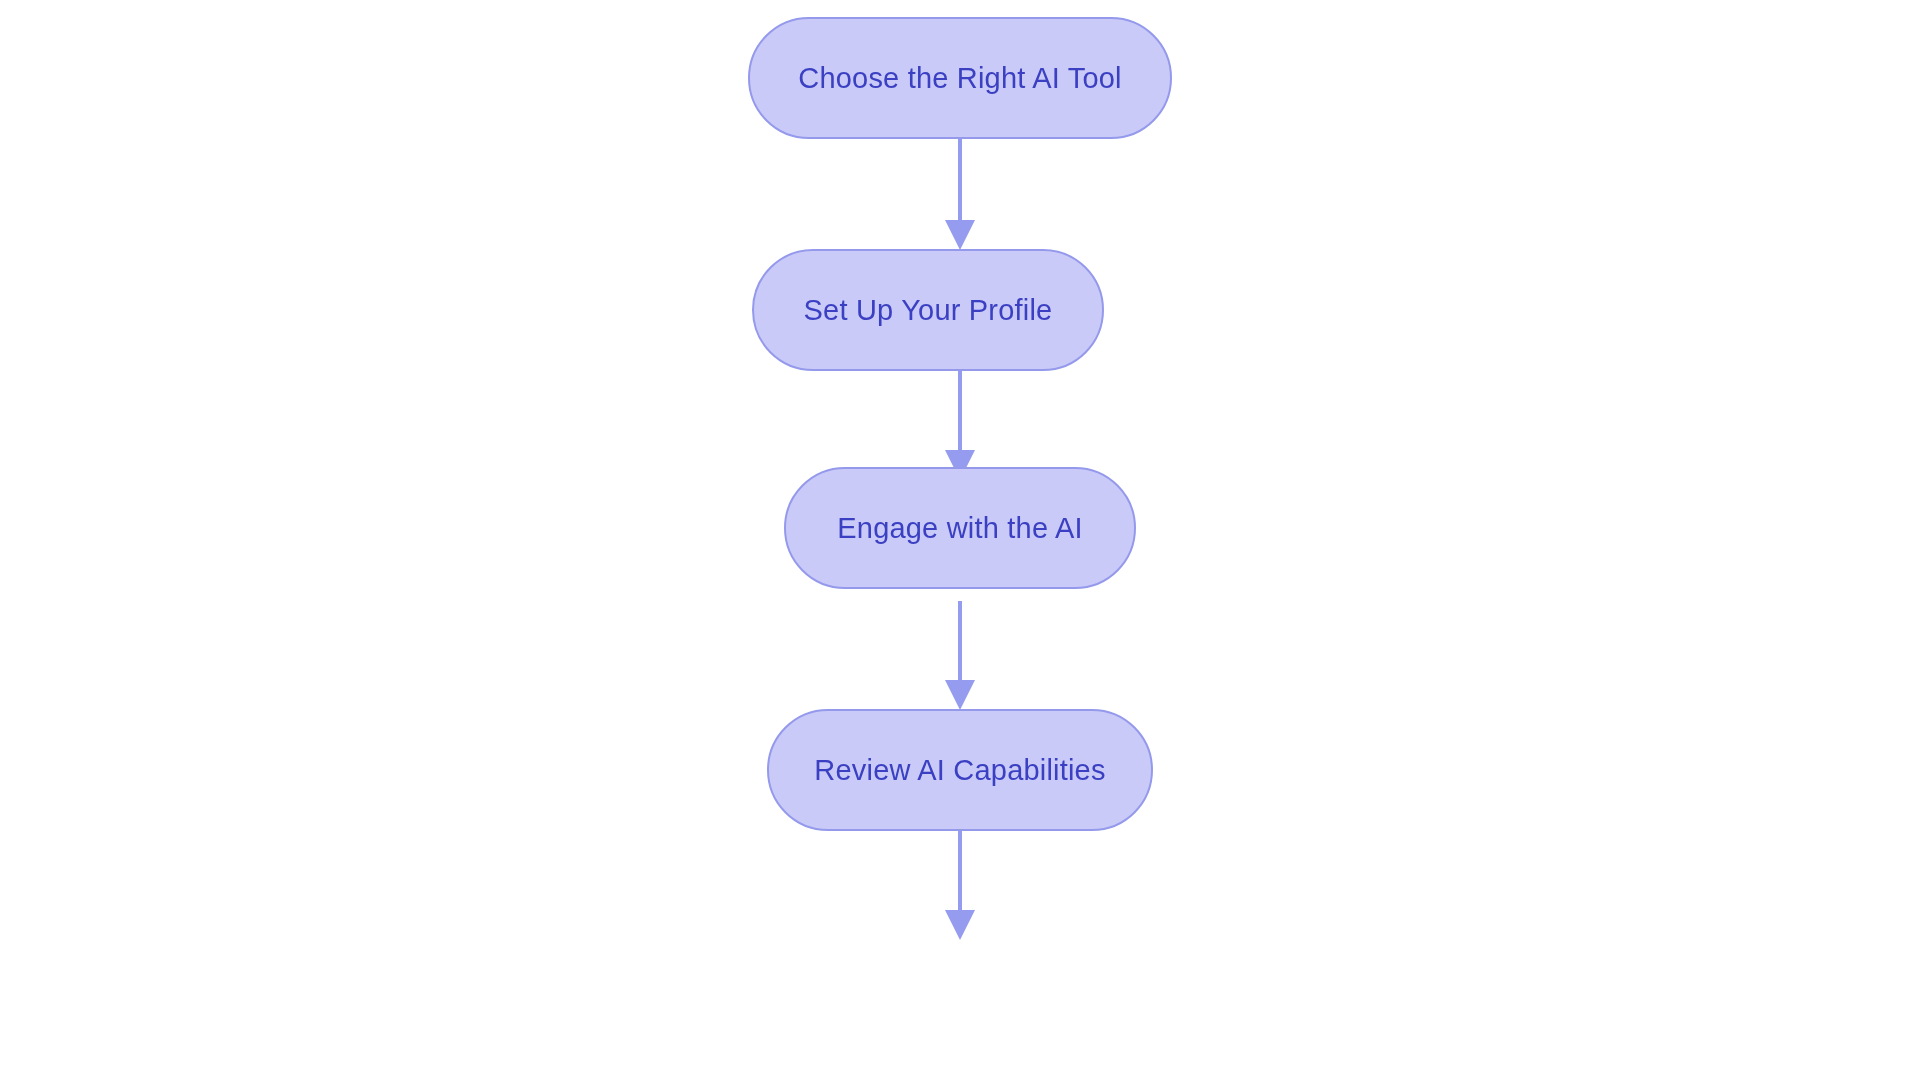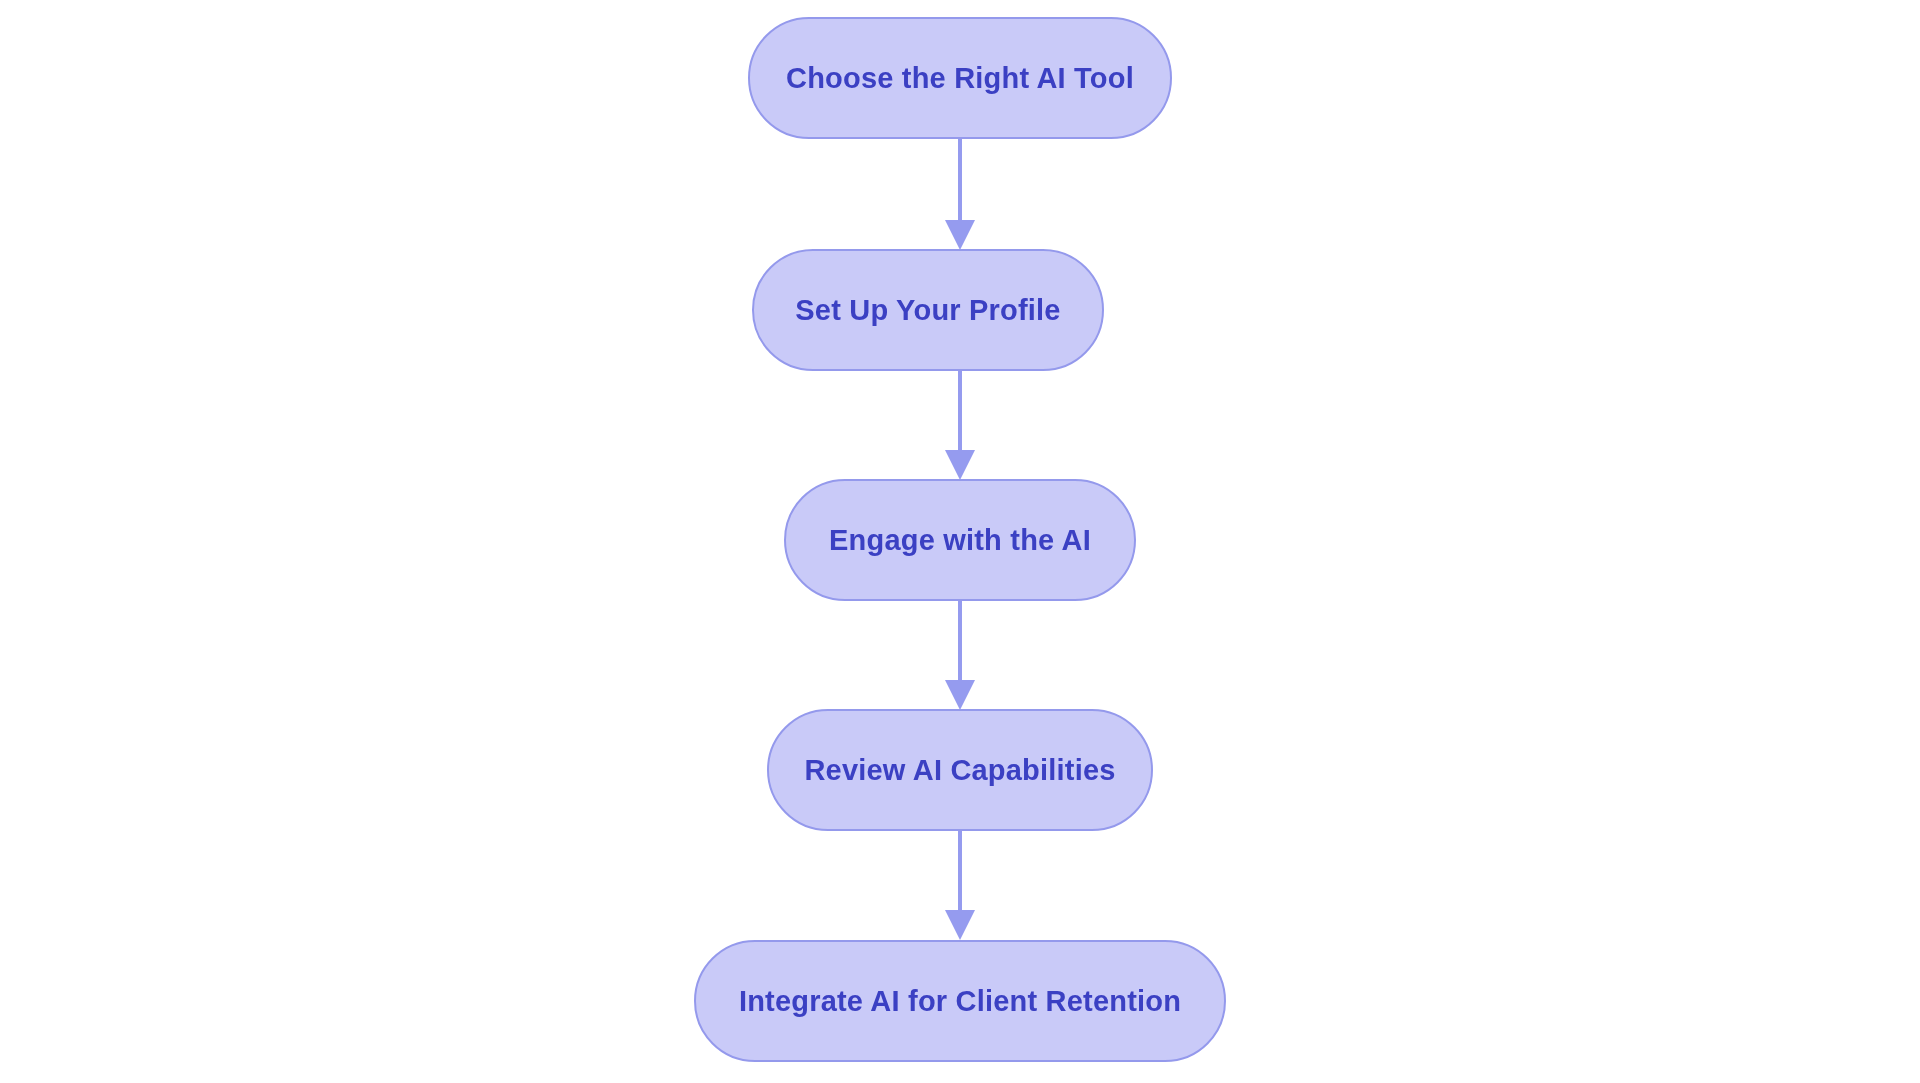--- a/index.html
+++ b/index.html
@@ -14,39 +14,38 @@
   body {
     background: var(--canvas-bg);
     font-family: "Liberation Sans", sans-serif;
   }
   .canvas {
     position: relative;
     width: 1896px;
     height: 1083px;
     background: var(--canvas-bg);
     overflow: hidden;
-    font-weight: bold;
   }
   .flow-node {
     position: absolute;
     height: 122px;
     border-radius: 61px;
     background: var(--node-fill);
     border: 2px solid var(--node-border);
     display: flex;
     align-items: center;
     justify-content: center;
     color: var(--node-text);
     font-size: 29px;
     letter-spacing: 0.2px;
     white-space: nowrap;
   }
   .n1 { left: 748px; top: 17px;  width: 424px; }
   .n2 { left: 752px; top: 249px; width: 352px; }
-  .n3 { left: 784px; top: 479px; width: 352px; align-items: center; }
+  .n3 { left: 784px; top: 467px; width: 352px; align-items: center; }
   .n4 { left: 767px; top: 709px; width: 386px; }
   .n5 { left: 694px; top: 940px; width: 532px; }
 
   .flow-arrow {
     position: absolute;
     left: 960px;
     transform: translateX(-50%);
     display: flex;
     flex-direction: column;
     align-items: center;
@@ -103,17 +102,14 @@
 
   <div class="flow-node n4">
     <span>Review AI Capabilities</span>
   </div>
 
   <div class="flow-arrow a4">
     <div class="arrow-line"></div>
     <div class="arrow-head"></div>
   </div>
 
-  <div class="flow-node n5">
-    <span>Integrate AI for Client Retention</span>
-  </div>
 
 </div>
 
 </body></html>

